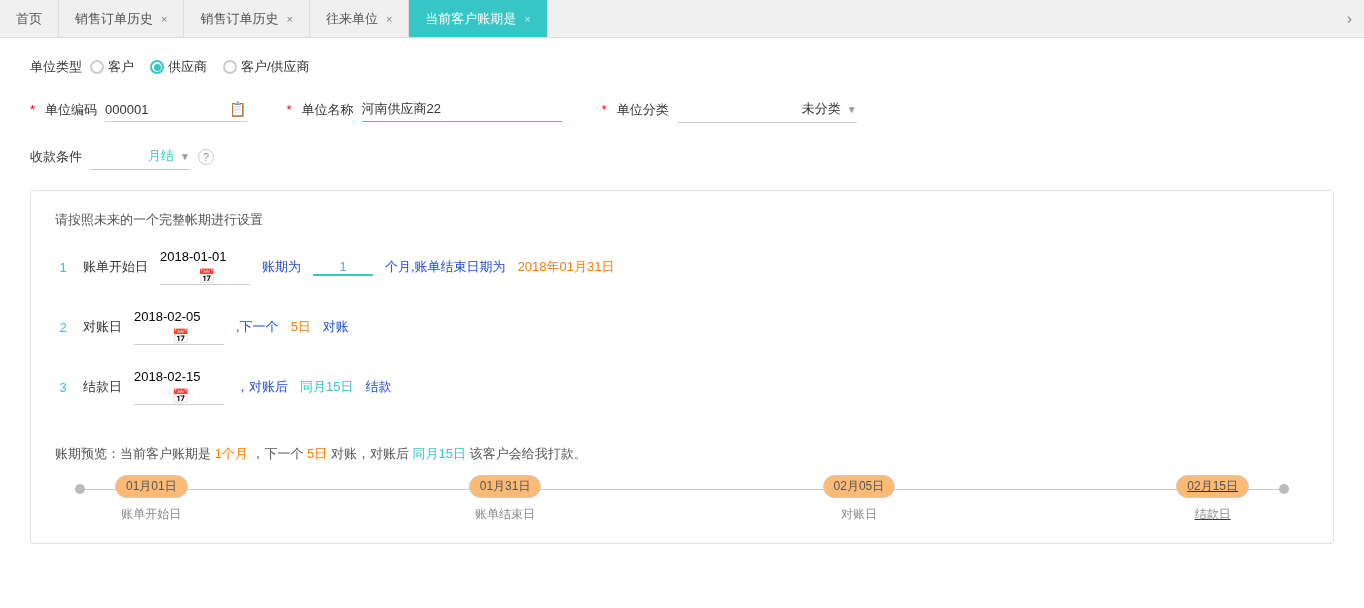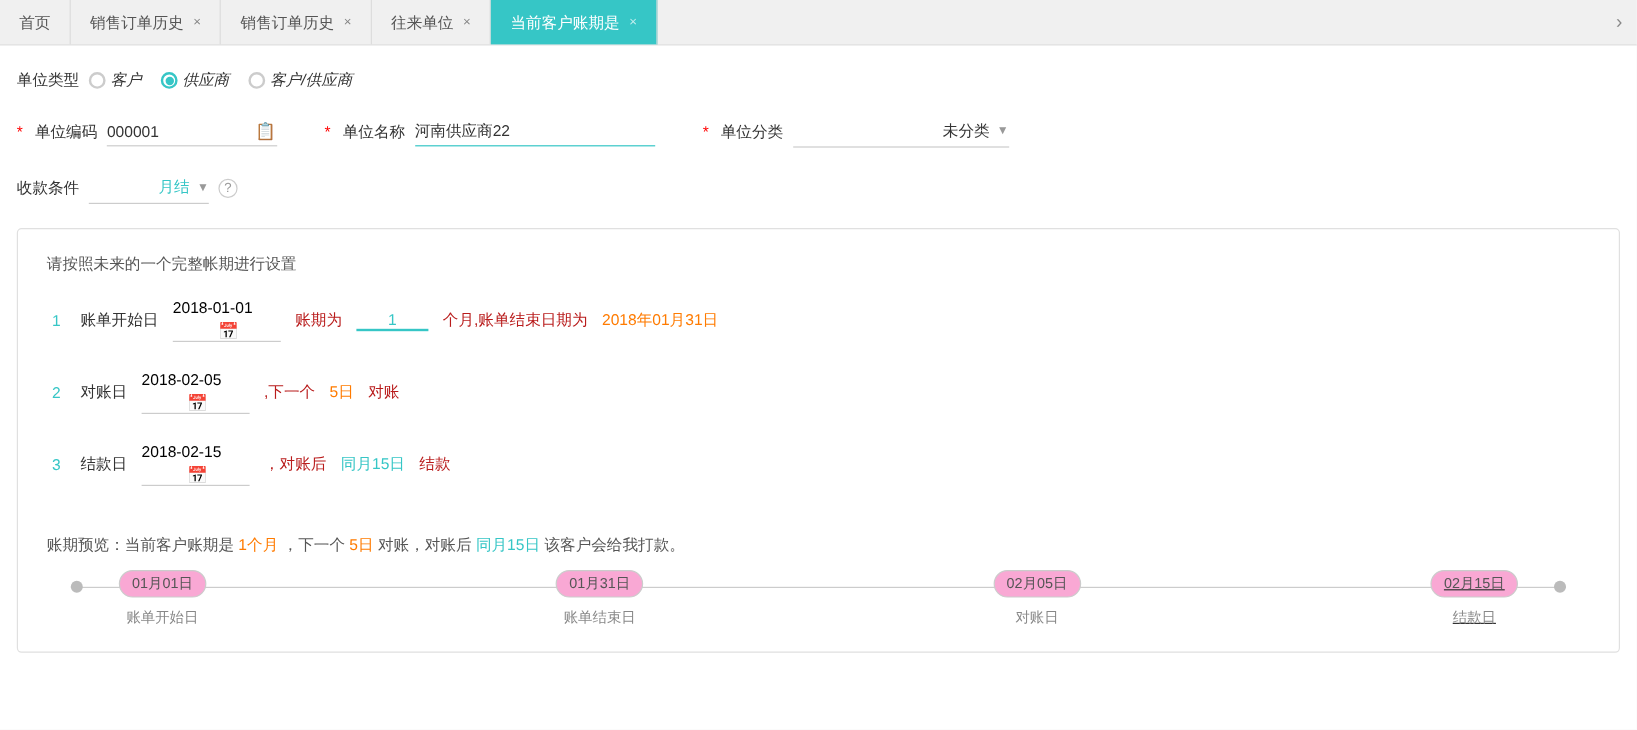--- a/index.html
+++ b/index.html
@@ -41,21 +41,21 @@
       margin-left: auto;
       padding: 0 12px;
       cursor: pointer;
       color: #888;
       font-size: 16px;
     }
 
     
     .main-content {
       background: #fff;
-      padding: 20px 14px;
+      padding: 20px 30px;
       min-height: 570px;
     }
 
     
     .form-row {
       display: flex;
       align-items: center;
       margin-bottom: 20px;
       gap: 40px;
     }
@@ -69,21 +69,20 @@
       white-space: nowrap;
     }
     .required-star {
       color: #f00;
       margin-right: 2px;
     }
     .radio-group {
       display: flex;
       align-items: center;
       gap: 16px;
-      font-style: italic;
     }
     .radio-item {
       display: flex;
       align-items: center;
       gap: 4px;
       cursor: pointer;
     }
     .radio-circle {
       width: 14px;
       height: 14px;
@@ -209,21 +208,21 @@
     .period-input {
       border: none;
       border-bottom: 2px solid #36c6c6;
       outline: none;
       font-size: 13px;
       width: 60px;
       text-align: center;
       color: #36c6c6;
     }
     .step-desc {
-      color: #b91c1c;
+      color: #1d4ed8;
       font-size: 13px;
     }
     .highlight-orange {
       color: #ff7b00;
     }
     .highlight-teal {
       color: #36c6c6;
     }
 
     
@@ -235,21 +234,21 @@
       font-size: 13px;
       margin-bottom: 12px;
     }
     .timeline-point {
       display: flex;
       flex-direction: column;
       align-items: center;
       gap: 8px;
     }
     .point-label {
-      background: #f9a8d4;
+      background: #fdba74;
       border: 1px solid #ccc;
       border-radius: 12px;
       padding: 2px 10px;
       font-size: 12px;
       color: #555;
       white-space: nowrap;
     }
     .point-desc {
       font-size: 12px;
       color: #888;

